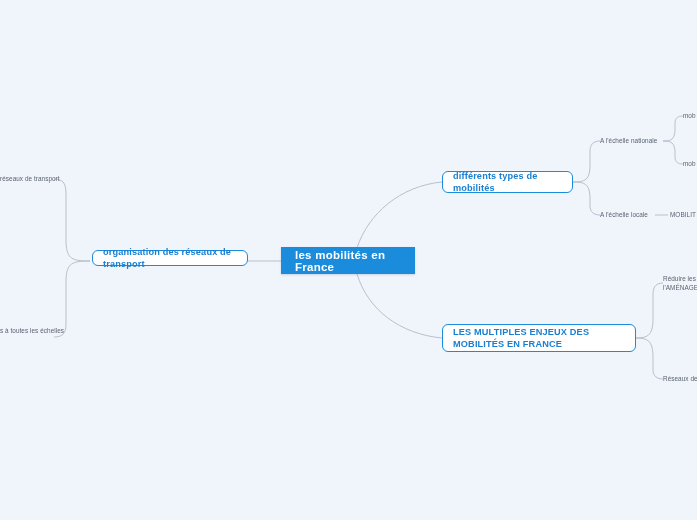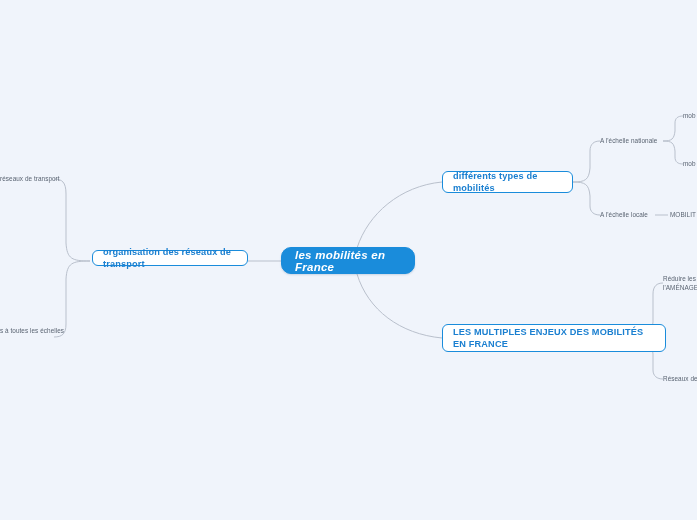--- a/index.html
+++ b/index.html
@@ -32,28 +32,27 @@
     position: absolute;
     box-sizing: border-box;
     display: flex;
     align-items: center;
   }
 
   
   .node-root {
     background: #1a8cdb;
     border: 1px solid #1a8cdb;
-    border-radius: 10px;
+    border-radius: 0;
     color: #ffffff;
     font-weight: bold;
     font-size: 11.5px;
     letter-spacing: 0.25px;
     padding: 0 13px;
     box-shadow: 0 1px 2px rgba(20,70,120,0.18);
-    font-style: italic;
   }
 
   
   .node-branch {
     background: #ffffff;
     border: 1.6px solid #1a8cdb;
     border-radius: 6px;
     color: #1a7fd0;
     font-weight: bold;
     font-size: 9.2px;
@@ -144,21 +143,21 @@
   </div>
 
   <div class="node node-leaf" style="left:600px; top:209px; width:55px; height:12px;">
     <span>A l'échelle locale</span>
   </div>
 
   <div class="node node-leaf" style="left:670px; top:209px; width:30px; height:12px;">
     <span>MOBILIT</span>
   </div>
 
-  <div class="node node-branch two-line" style="left:442px; top:324px; width:224px; height:28px;">
+  <div class="node node-branch two-line" style="left:442px; top:324px; width:194px; height:28px;">
     <span>LES MULTIPLES ENJEUX DES MOBILITÉS EN FRANCE</span>
   </div>
 
   <div class="node node-leaf wrap" style="left:663px; top:274px; width:40px; height:20px; white-space:pre;">
     <span style="white-space:pre;">Réduire les i
 l'AMÉNAGEM</span>
   </div>
 
   <div class="node node-leaf" style="left:663px; top:373px; width:40px; height:12px;">
     <span>Réseaux  de t</span>

